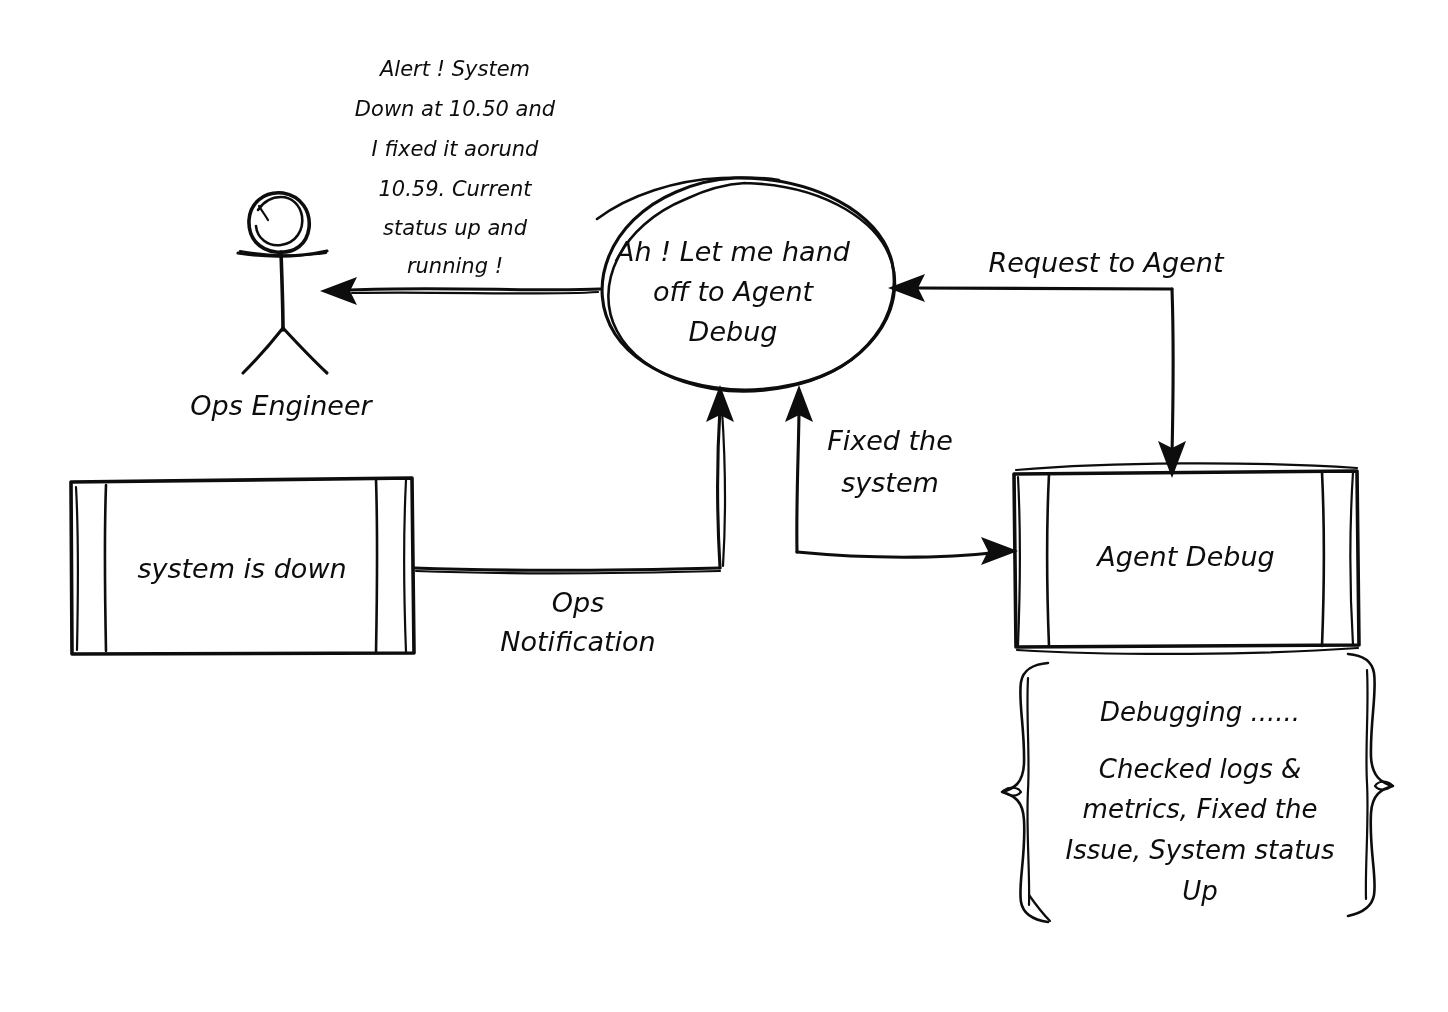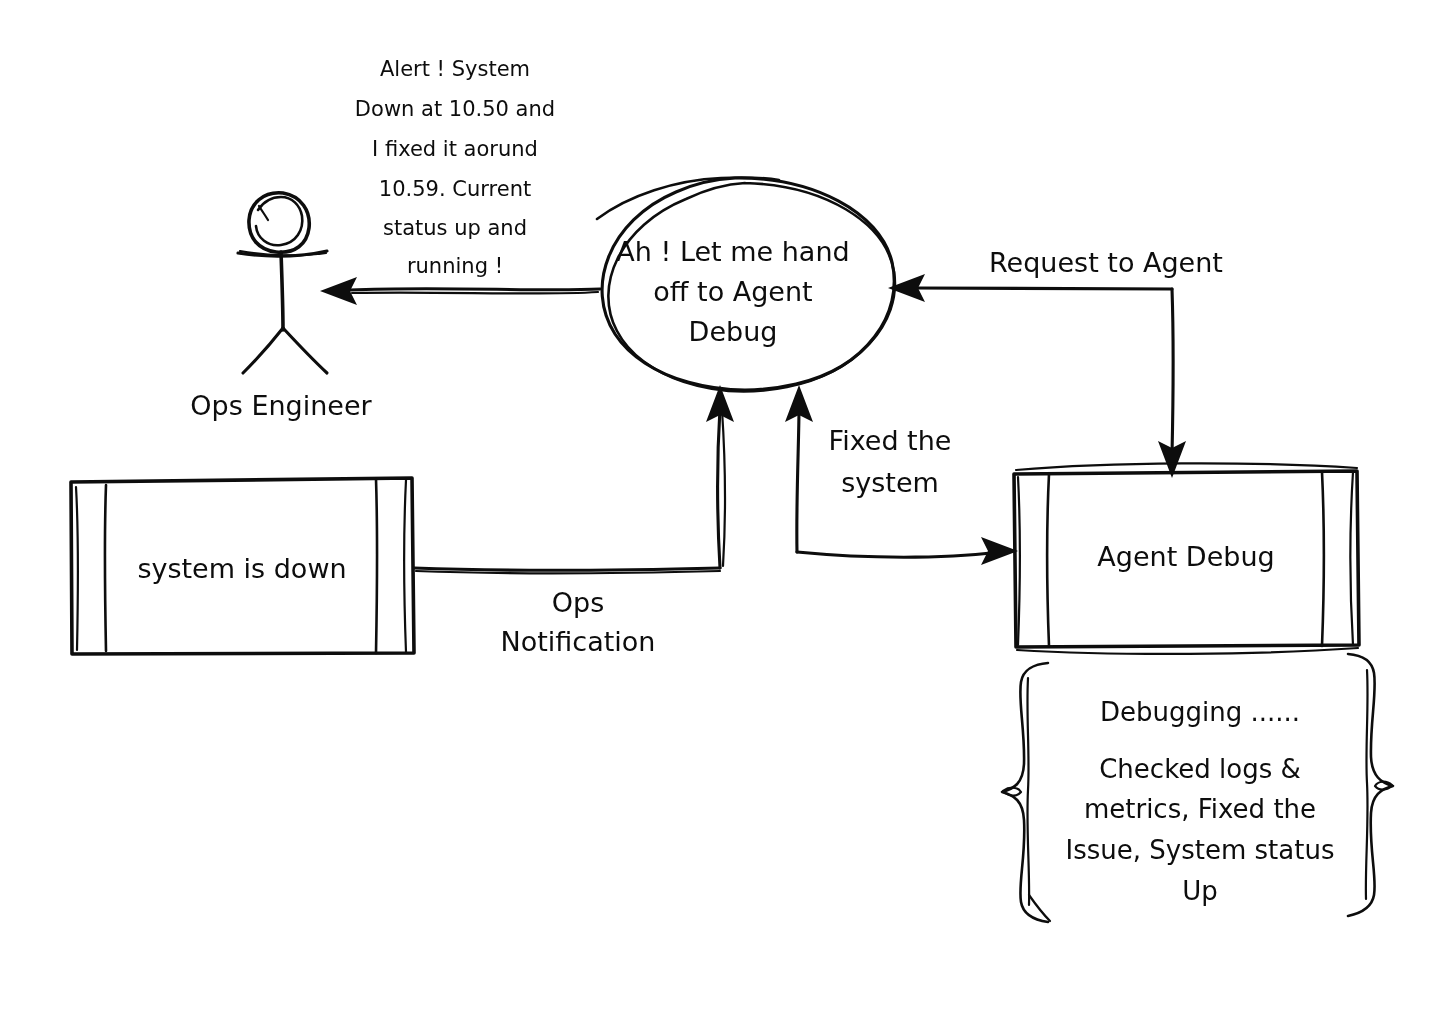--- a/index.html
+++ b/index.html
@@ -12,20 +12,21 @@
     width: 1448px;
     height: 1012px;
     overflow: hidden;
     font-family: "DejaVu Sans", sans-serif;
   }
   #canvas-root {
     position: relative;
     width: 1448px;
     height: 816px;
     background: #ffffff;
+    font-style: italic;
   }
   svg#diagram {
     position: absolute;
     top: 0; left: 0;
     width: 1448px;
     height: 1012px;
     display: block;
   }
   .hand-text {
     font-family: "DejaVu Sans", sans-serif;

